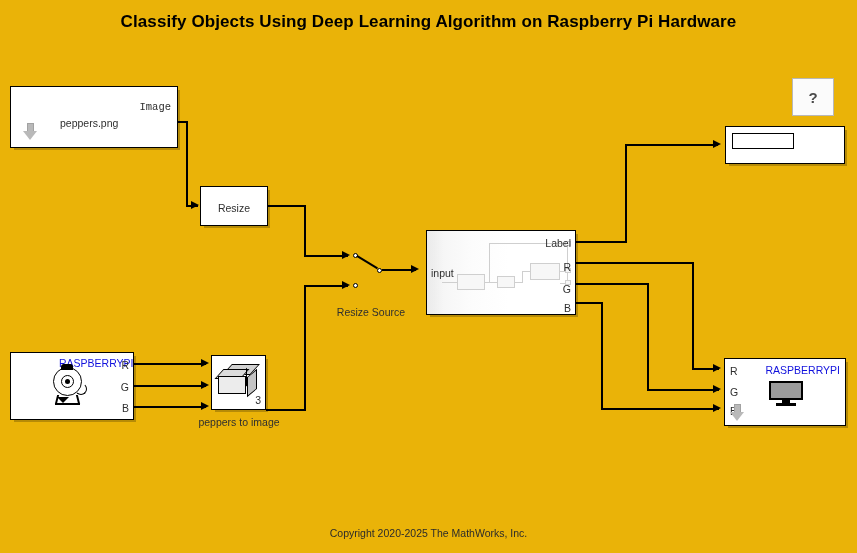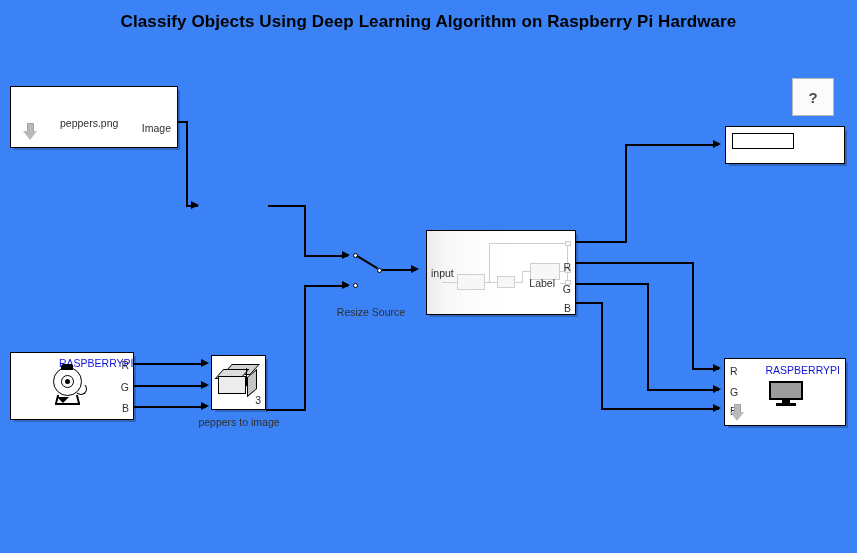--- a/index.html
+++ b/index.html
@@ -9,21 +9,21 @@
     background: #ffffff;
   }
   body {
     font-family: "Liberation Sans", sans-serif;
     color: #000000;
   }
   #canvas {
     position: relative;
     width: 857px;
     height: 553px;
-    background: #3b82f6;
+    background: #eab308;
     overflow: hidden;
   }
 
   
   .model-title {
     position: absolute;
     left: 0;
     top: 12px;
     width: 857px;
     text-align: center;
@@ -189,32 +189,35 @@
 <div id="canvas">
 
   <div class="model-title">Classify Objects Using Deep Learning Algorithm on Raspberry Pi Hardware</div>
 
   <div class="help-btn" style="left:792px; top:78px; width:42px; height:38px;">
     <span>?</span>
   </div>
 
   <div class="blk" style="left:10px; top:86px; width:168px; height:62px;">
     <div class="inner-text" style="left:49px; top:31px;">peppers.png</div>
-    <div class="inner-text" style="right:6px; top:36px;">Image</div>
+    <div class="inner-text" style="right:6px; top:15px;font-family:Liberation Mono, monospace;">Image</div>
     <div class="dl-arrow" style="left:12px; top:36px; width:15px; height:17px;">
       <div class="stem"></div>
         <div class="head"></div>
     </div>
   </div>
 
   <div class="wire-h" style="left:178px; top:121px; width:10px;"></div>
   <div class="wire-v" style="left:186px; top:121px; height:85px;"></div>
   <div class="wire-h" style="left:186px; top:205px; width:12px;"></div>
   <div class="arrow" style="left:191px; top:201px;"></div>
 
+  <div class="blk" style="left:200px; top:186px; width:68px; height:40px;">
+    <div class="inner-text" style="left:0; right:0; top:16px; text-align:center;">Resize</div>
+  </div>
 
   <div class="wire-h" style="left:268px; top:205px; width:38px;"></div>
   <div class="wire-v" style="left:304px; top:205px; height:52px;"></div>
   <div class="wire-h" style="left:304px; top:255px; width:44px;"></div>
   <div class="arrow" style="left:342px; top:251px;"></div>
 
   <div>
     <div class="sw-node" style="left:353px; top:253px;"></div>
     <div class="sw-node" style="left:353px; top:283px;"></div>
     <div class="sw-node" style="left:377px; top:268px;"></div>
@@ -241,21 +244,21 @@
       <div class="netline h" style="left:62px; top:12px; width:78px;"></div>
       <div class="netline h" style="left:133px; top:40px; width:7px;"></div>
       <div class="netline v" style="left:140px; top:12px; height:40px;"></div>
       <div class="netline h" style="left:133px; top:52px; width:7px;"></div>
       <div class="netbox" style="left:138px; top:10px; width:6px; height:5px;"></div>
       <div class="netbox" style="left:138px; top:37px; width:6px; height:5px;"></div>
       <div class="netbox" style="left:138px; top:49px; width:6px; height:5px;"></div>
     </div>
 
     <div class="inner-text" style="left:4px; top:37px;">input</div>
-    <div class="inner-text" style="right:20px; top:7px;margin-top:40px;">Label</div>
+    <div class="inner-text" style="right:4px; top:7px;">Label</div>
     <div class="inner-text" style="right:4px; top:31px;">R</div>
     <div class="inner-text" style="right:4px; top:53px;">G</div>
     <div class="inner-text" style="right:4px; top:72px;">B</div>
   </div>
 
   <div class="wire-h" style="left:576px; top:241px; width:51px;"></div>
   <div class="wire-v" style="left:625px; top:144px; height:98px;"></div>
   <div class="wire-h" style="left:625px; top:144px; width:93px;"></div>
   <div class="arrow" style="left:713px; top:140px;"></div>
 
@@ -337,14 +340,15 @@
     </div>
     <div class="inner-text" style="right:4px; bottom:4px;">3</div>
   </div>
   <div class="blk-caption" style="left:180px; top:417px; width:118px;">peppers to image</div>
 
   <div class="wire-h" style="left:266px; top:409px; width:40px;"></div>
   <div class="wire-v" style="left:304px; top:285px; height:125px;"></div>
   <div class="wire-h" style="left:304px; top:285px; width:44px;"></div>
   <div class="arrow" style="left:342px; top:281px;"></div>
 
+  <div class="copyright">Copyright 2020-2025 The MathWorks, Inc.</div>
 
 </div>
 
 </body></html>

